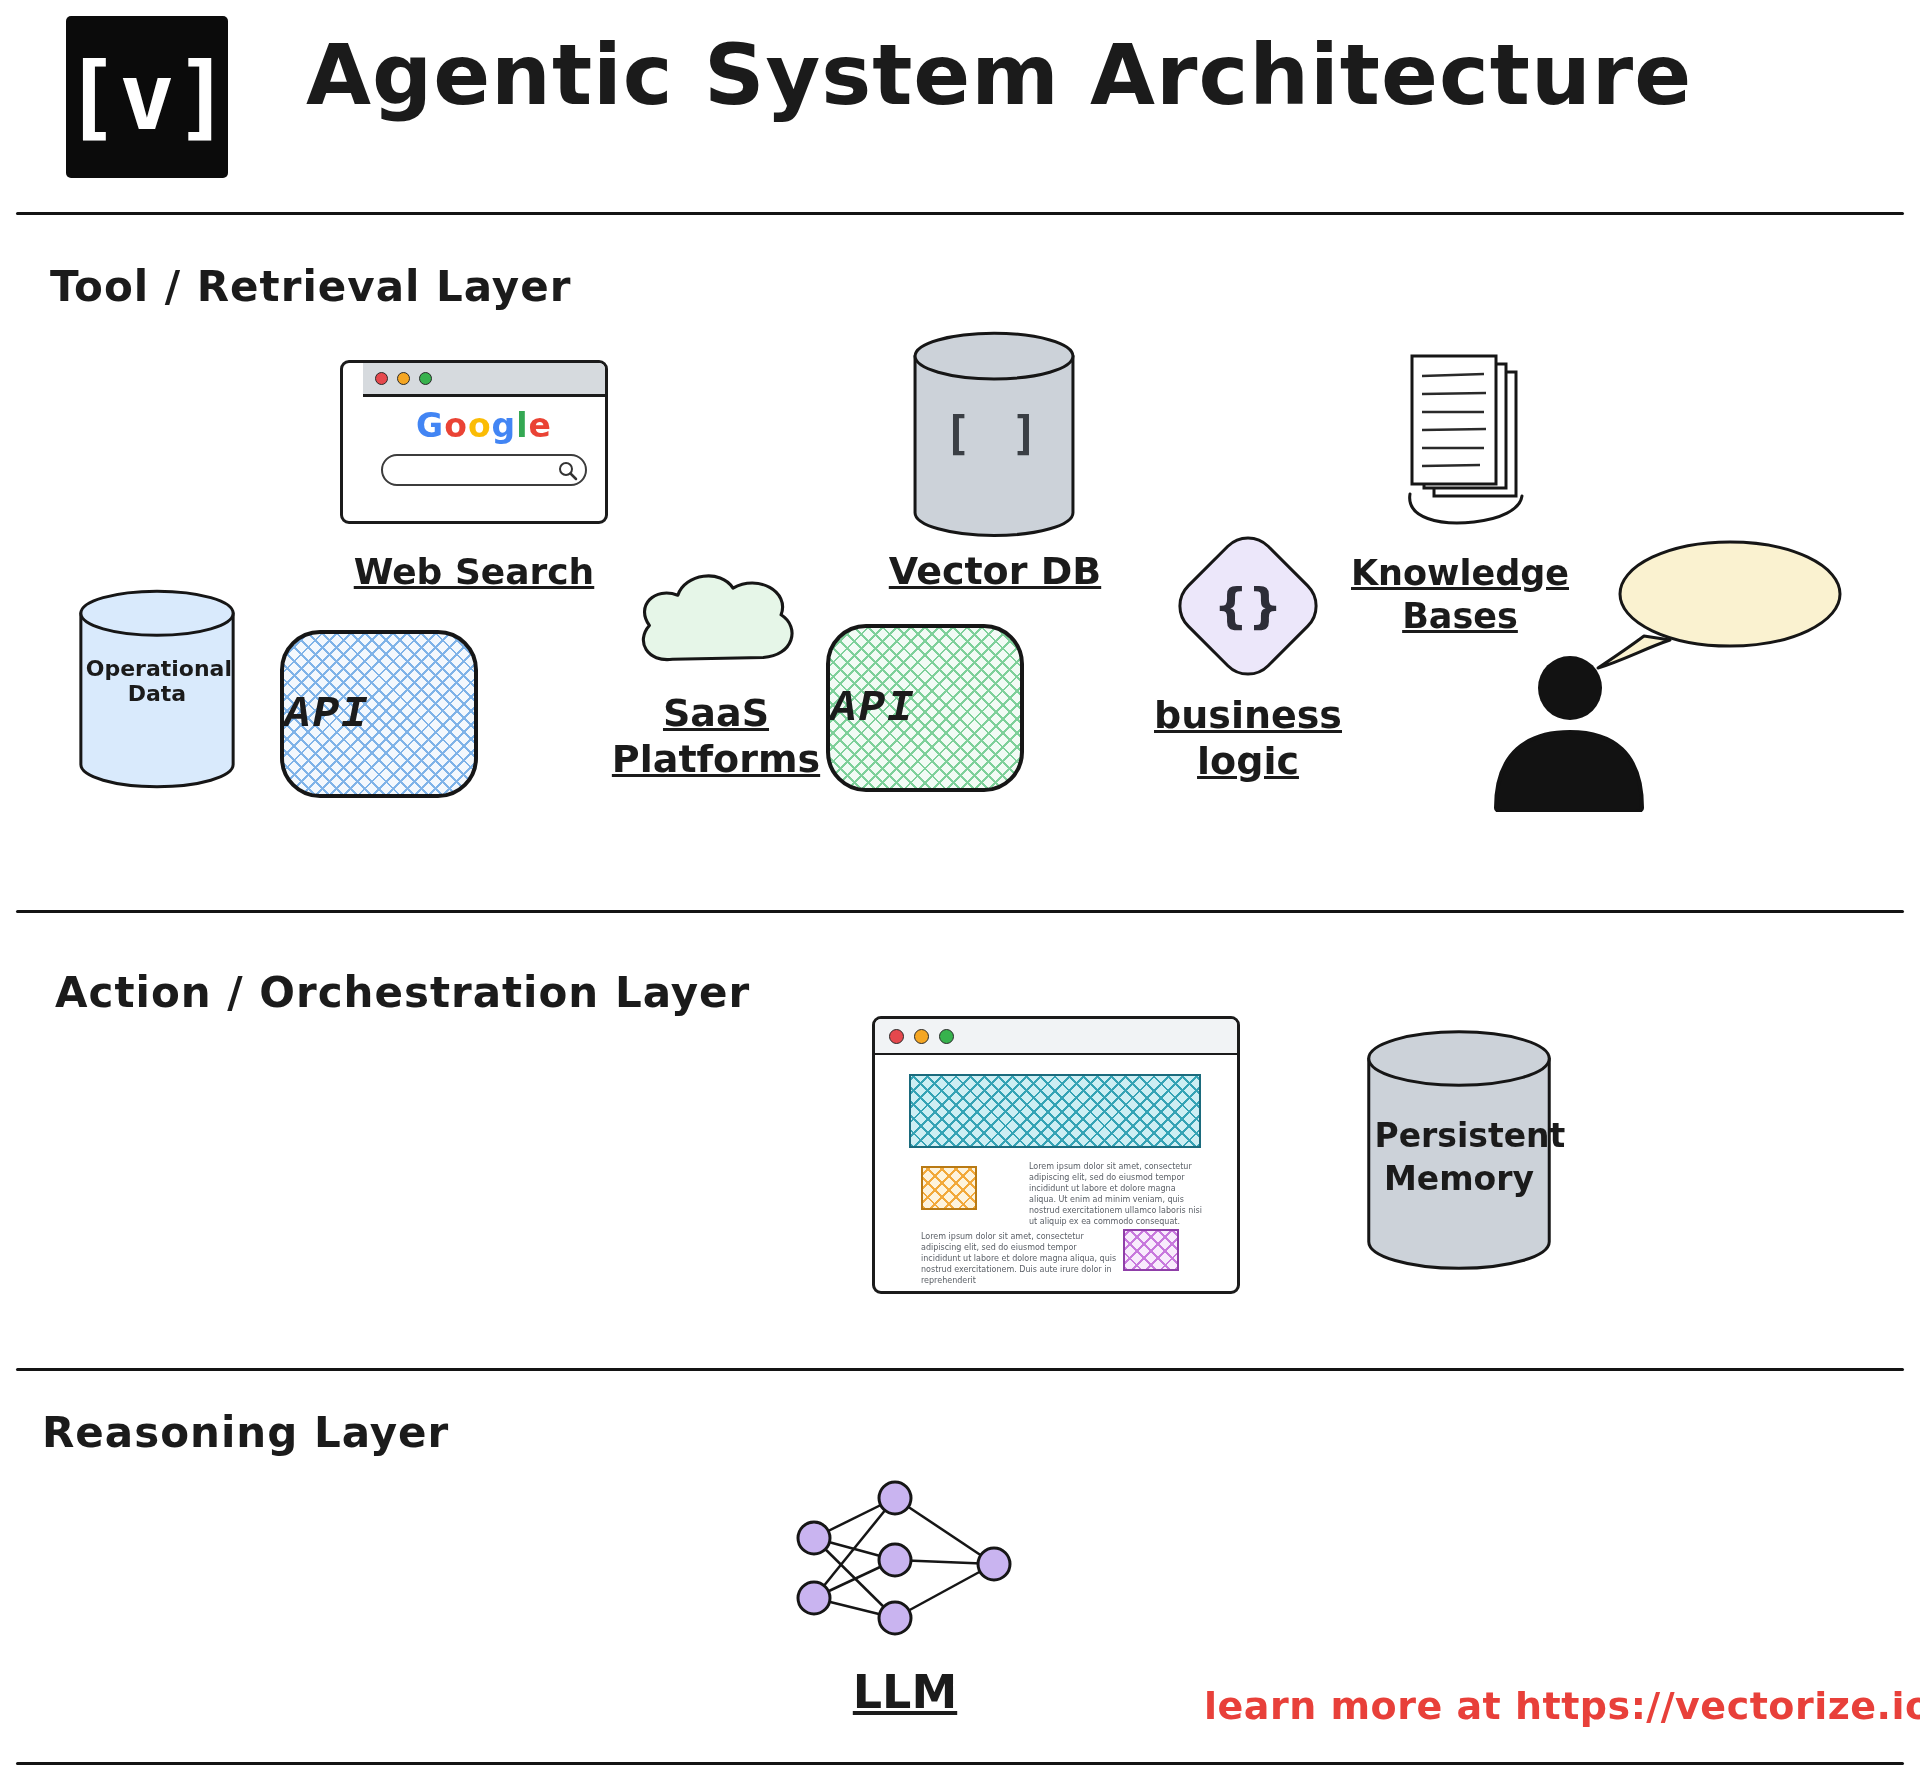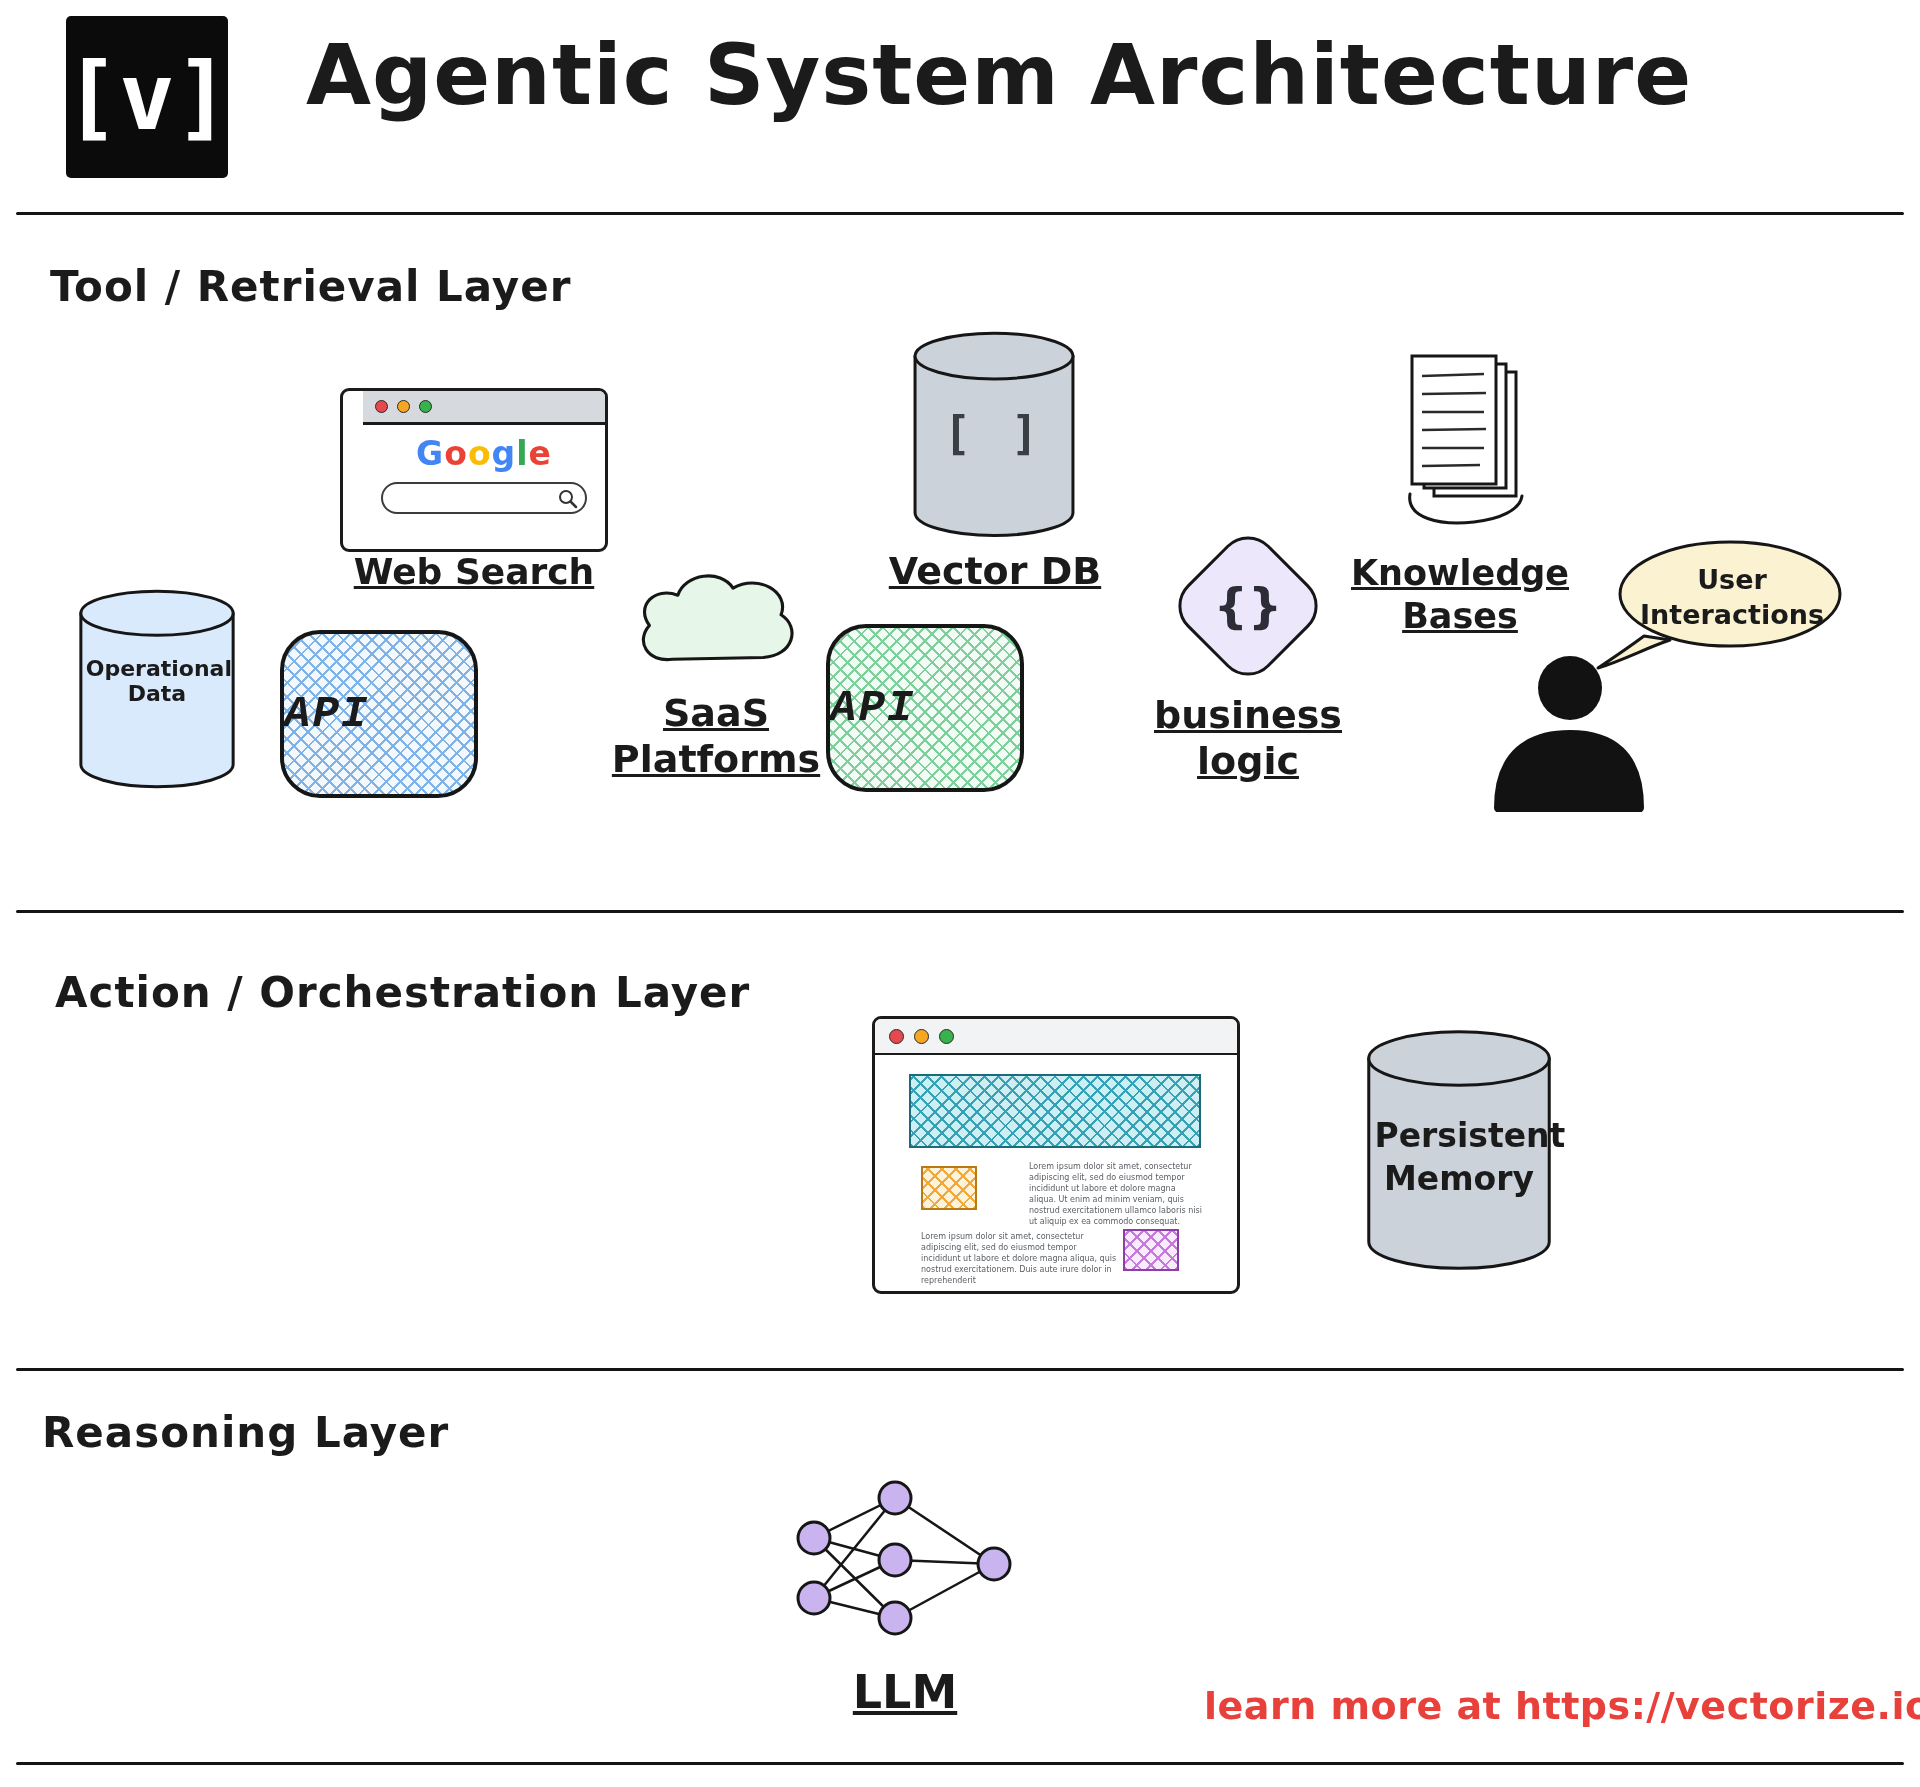--- a/index.html
+++ b/index.html
@@ -41,21 +41,21 @@
 
   .cyl { position:absolute; }
   .cyl svg { position:absolute; inset:0; width:100%; height:100%; }
   .cyl-text { position:absolute; left:6%; right:6%; text-align:center; font-weight:700; }
 
   
   .browser {
     position:absolute; background:#ffffff;
     border:3.5px solid #1b1b1b; border-radius:9px; overflow:hidden;
   }
-  .ws { left:340px; top:388px; width:268px; height:164px;padding-left:20px; }
+  .ws { left:340px; top:360px; width:268px; height:164px;padding-left:20px; }
   .bar { display:flex; align-items:center; gap:9px; padding:0 12px;
          height:34px; background:#d6dade; border-bottom:3px solid #1b1b1b; }
   .dot { width:13px; height:13px; border-radius:50%; border:1.5px solid #2a2a2a; }
   .dot.r { background:#e5484d; } .dot.y { background:#f5a623; } .dot.g { background:#37b24d; }
 
   .google-logo { text-align:center; margin-top:9px; font-size:33px; font-weight:700; letter-spacing:1px; }
   .search-box { position:relative; width:206px; height:32px; margin:9px auto 0;
                 border:2.5px solid #3c3c3c; border-radius:16px; background:#fff; }
   .search-box svg { position:absolute; right:7px; top:5px; }
   .ws-lbl { left:340px; top:550px; width:268px; font-size:36px; }
@@ -206,21 +206,20 @@
 
   <svg class="person" viewBox="0 0 172 162">
     <circle cx="88" cy="38" r="32" fill="#121212"></circle>
     <path d="M14 158 C14 102 46 82 88 82 C130 82 160 102 160 158 Q160 162 150 162 L24 162 Q14 162 14 158 Z" fill="#121212" stroke="#121212" stroke-width="4" stroke-linejoin="round"></path>
   </svg>
   <div class="bubble">
     <svg viewBox="0 0 252 132" width="252" height="132" style="position:absolute;inset:0;">
       <path d="M52 98 C36 110 24 118 6 130 C32 122 54 110 78 102 Z" fill="#faf2d0" stroke="#161616" stroke-width="3" stroke-linejoin="round"></path>
       <ellipse cx="138" cy="56" rx="110" ry="52" fill="#faf2d0" stroke="#161616" stroke-width="3"></ellipse>
     </svg>
-    <div class="bubble-text">User Interactions</div>
   </div>
 
   <div class="sep sep2"></div>
 
   <h2 class="sec-h action-h">Action / Orchestration Layer</h2>
 
   <div class="browser app-browser">
     <div class="bar2">
       <span class="dot2 r dot r" style="background:#e5484d;"></span>
       <span class="dot2" style="background:#f5a623;"></span>

